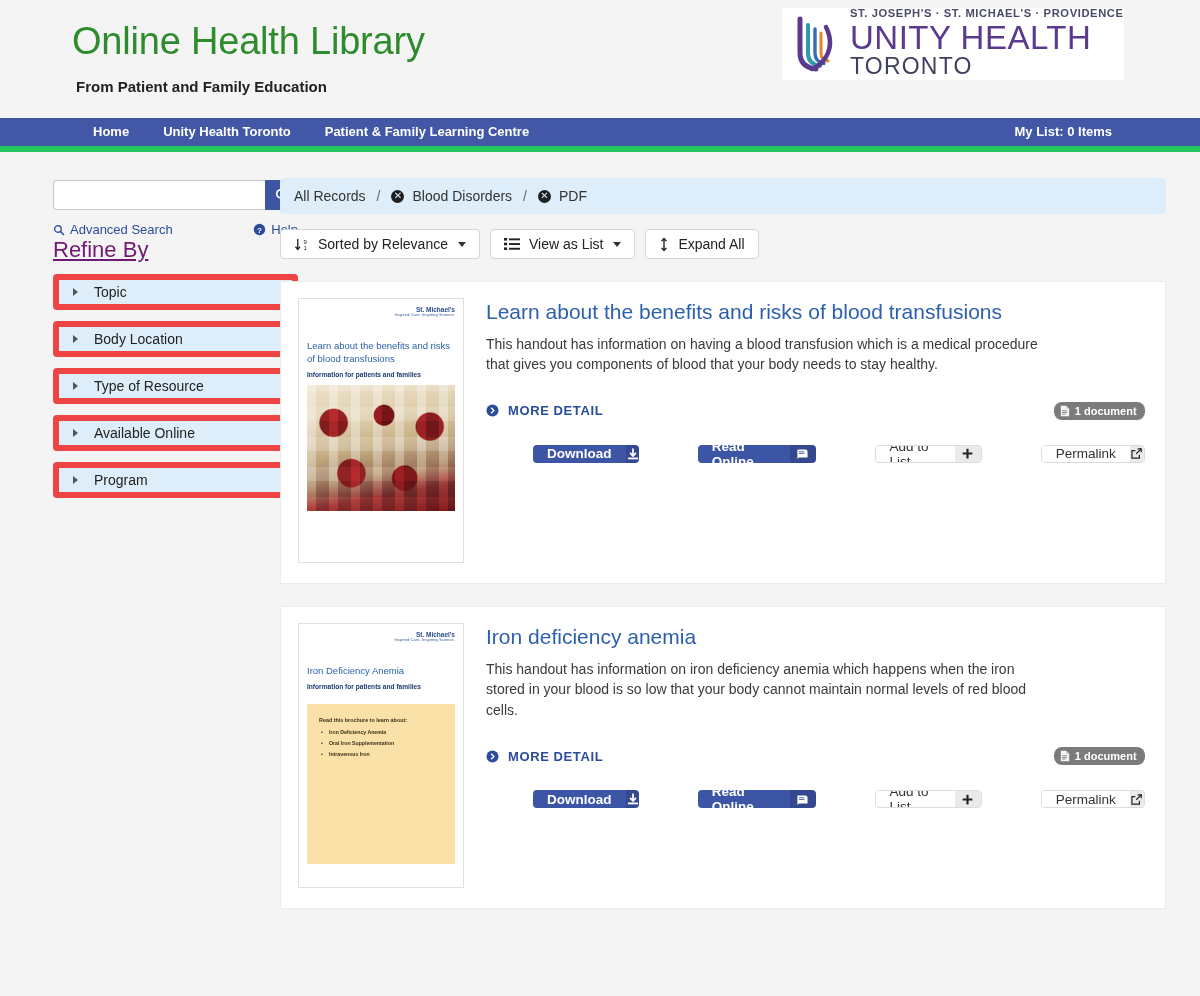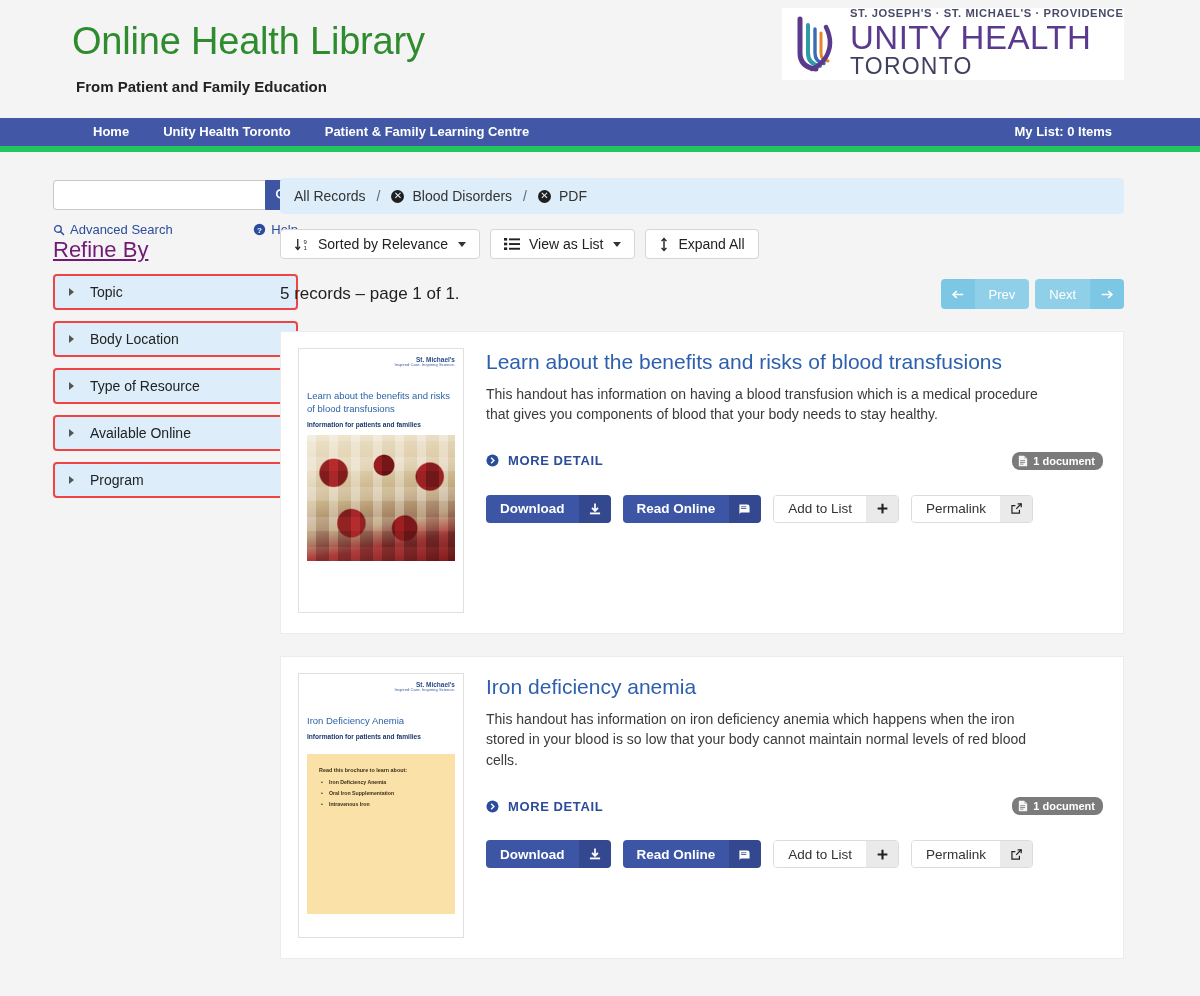--- a/index.html
+++ b/index.html
@@ -159,21 +159,21 @@
   .refine-title {
     font-size: 22px;
     color: #701a75;
     font-weight: 400;
     text-decoration: underline;
   }
   .facet {
     width: 245px;
     margin-top: 11px;
     background: #ddeefa;
-    border: 2px solid #ef4444;
+    border: 6px solid #ef4444;
     border-radius: 4px;
     height: 36px;
     display: flex;
     align-items: center;
     padding-left: 14px;
     cursor: pointer;
     font-size: 14px;
     color: #222;
   }
   .facet .caret {
@@ -385,25 +385,26 @@
     font-weight: bold;
     padding: 3px 8px 3px 6px;
     display: inline-flex;
     align-items: center;
     gap: 5px;
   }
 
   .btn-row { display: flex; gap: 12px; margin-top: 24px; }
   .split-btn {
     display: inline-flex;
-    height: 28px;
+    height: 18px;
     border-radius: 4px;
     overflow: hidden;
     cursor: pointer;
     font-size: 13.5px;
+    margin-left: 47px;
   }
   .split-btn .lbl {
     display: flex; align-items: center;
     padding: 0 14px;
     font-weight: bold;
   }
   .split-btn .ico {
     display: flex; align-items: center; justify-content: center;
     width: 32px;
   }
@@ -560,43 +561,20 @@
           <svg viewBox="0 0 10 16" width="10" height="15" aria-hidden="true">
             <line x1="5" y1="2" x2="5" y2="14" stroke="#222" stroke-width="1.5"></line>
             <polyline points="2.4,4.4 5,1.6 7.6,4.4" fill="none" stroke="#222" stroke-width="1.5"></polyline>
             <polyline points="2.4,11.6 5,14.4 7.6,11.6" fill="none" stroke="#222" stroke-width="1.5"></polyline>
           </svg>
         </span>
         <span>Expand All</span>
       </div>
     </div>
 
-    <div class="results-head">
-      <div class="rec-count">5 records – page 1 of 1.</div>
-      <div class="pager">
-        <div class="pg-group">
-          <div class="pg-icon">
-            <svg viewBox="0 0 16 12" width="14" height="11" aria-hidden="true">
-              <line x1="14" y1="6" x2="3" y2="6" stroke="#fff" stroke-width="1.8"></line>
-              <polyline points="6.6,2.2 2.4,6 6.6,9.8" fill="none" stroke="#fff" stroke-width="1.8"></polyline>
-            </svg>
-          </div>
-          <div class="pg-label">Prev</div>
-        </div>
-        <div class="pg-group">
-          <div class="pg-label">Next</div>
-          <div class="pg-icon">
-            <svg viewBox="0 0 16 12" width="14" height="11" aria-hidden="true">
-              <line x1="2" y1="6" x2="13" y2="6" stroke="#fff" stroke-width="1.8"></line>
-              <polyline points="9.4,2.2 13.6,6 9.4,9.8" fill="none" stroke="#fff" stroke-width="1.8"></polyline>
-            </svg>
-          </div>
-        </div>
-      </div>
-    </div>
 
     <div class="card">
       <div class="thumb">
         <div class="thumb-brand">
           <div class="tb-name">St. Michael's</div>
           <div class="tb-tag">Inspired Care. Inspiring Science.</div>
         </div>
         <div class="thumb-title">Learn about the benefits and risks of blood transfusions</div>
         <div class="thumb-sub">Information for patients and families</div>
         <div class="thumb-photo"></div>

